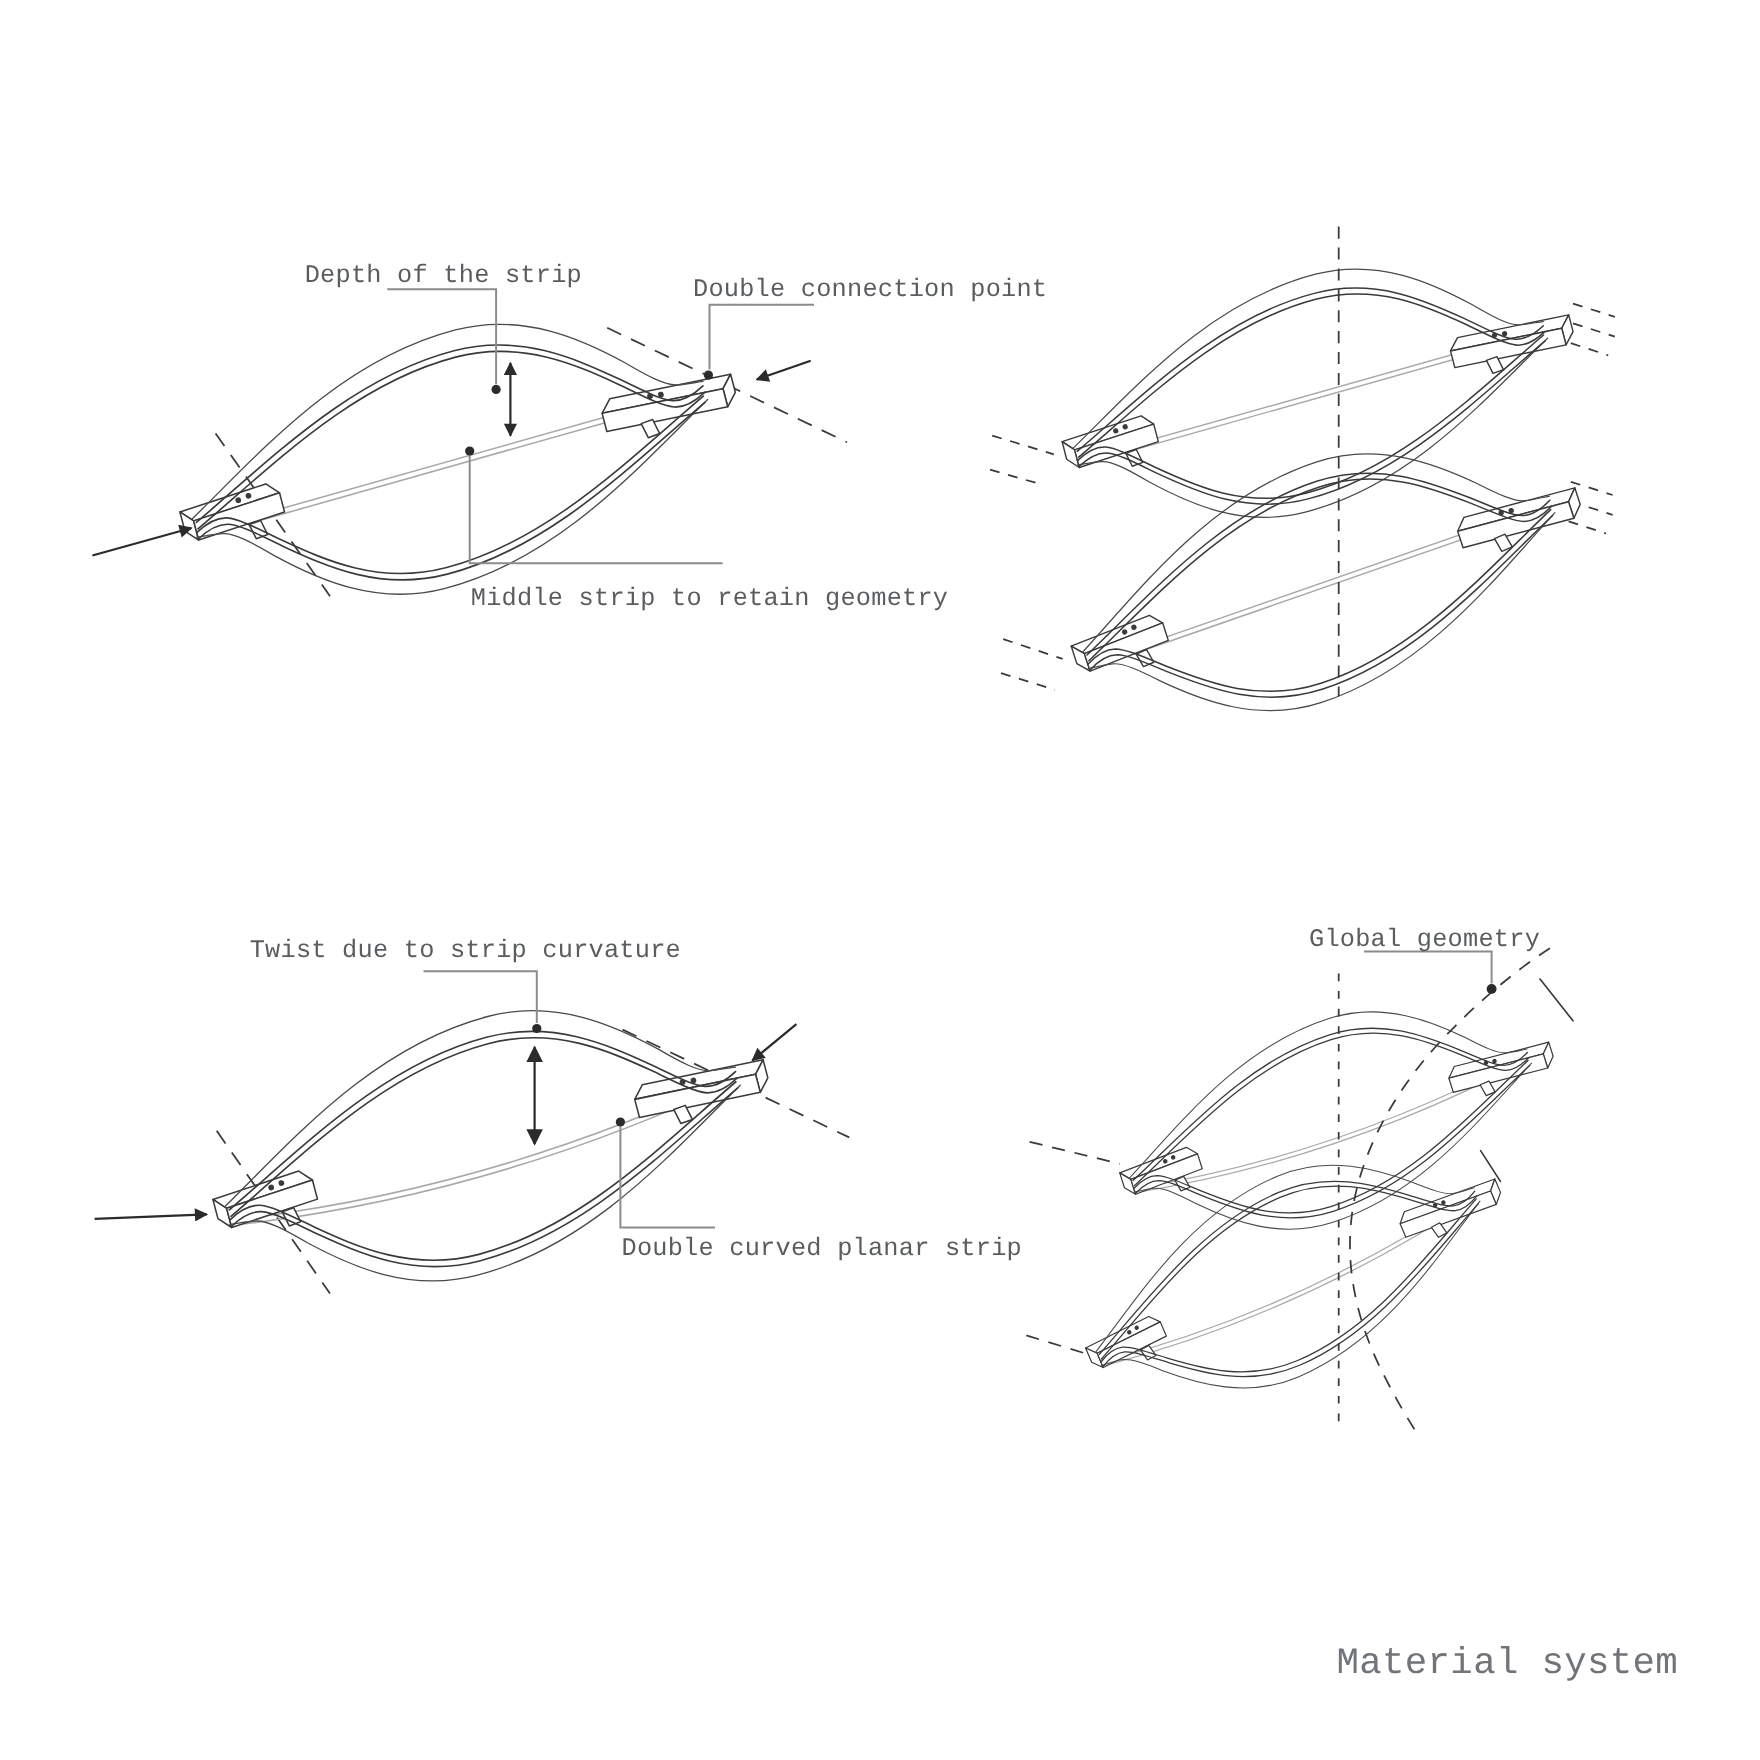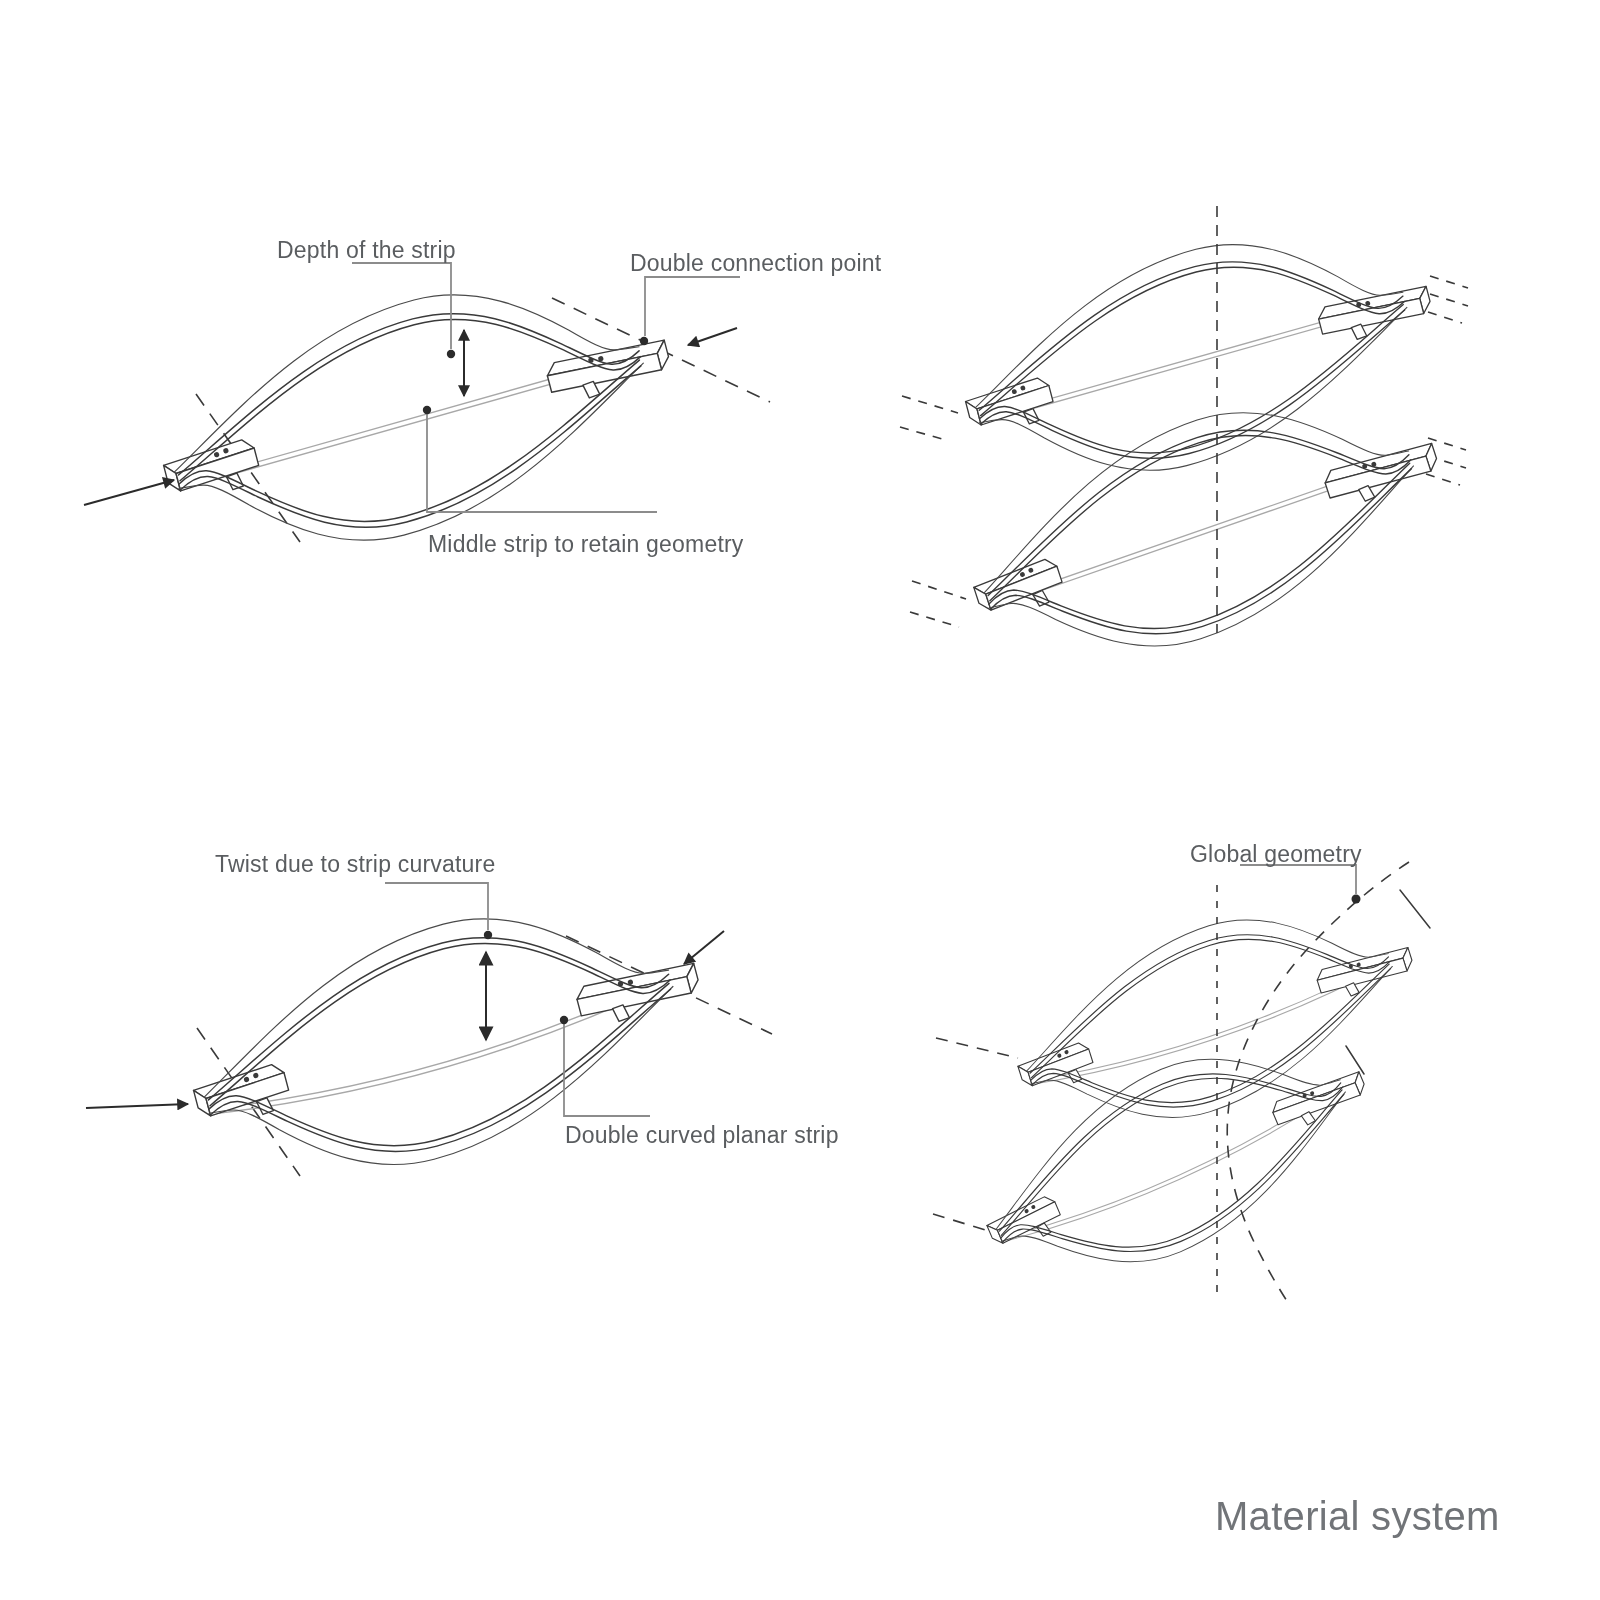--- a/index.html
+++ b/index.html
@@ -1,27 +1,27 @@
 <!DOCTYPE html>
 <html><head>
 <meta charset="utf-8">
 <style>
   html,body{margin:0;padding:0;background:#ffffff;}
   .stage{
     position:relative;width:1600px;height:1600px;background:#ffffff;
-    font-family:Liberation Sans, sans-serif;overflow:hidden;
+    font-family:Liberation Mono, monospace;overflow:hidden;
   }
   .stage svg{position:absolute;left:0;top:0;}
   .lbl{
     position:absolute;white-space:nowrap;
     font-size:23px;color:#5a5d60;letter-spacing:0.2px;
   }
   .caption{
     position:absolute;white-space:nowrap;
-    font-size:40px;color:#717478;letter-spacing:0.3px;text-align:center;
+    font-size:34px;color:#717478;letter-spacing:0.3px;text-align:center;
   }
   
   .ink{stroke:#3a3a3a;fill:none;stroke-width:1.5;stroke-linecap:round;}
   .ink-thin{stroke:#4a4a4a;fill:none;stroke-width:1.2;stroke-linecap:round;}
   .lite{stroke:#a8a8a8;fill:none;stroke-width:1.4;stroke-linecap:round;}
   .blockface{fill:#ffffff;stroke:#3a3a3a;stroke-width:1.4;stroke-linejoin:round;}
   .leader{stroke:#8c8c8c;fill:none;stroke-width:1.8;}
   .dash{stroke:#3a3a3a;fill:none;stroke-width:1.6;}
   .arrowline{stroke:#2b2b2b;fill:none;stroke-width:2;}
 </style>
@@ -169,18 +169,18 @@
     <g>
       <polyline class="leader" points="1240,865 1356,865 1356,894"></polyline>
       <circle cx="1356" cy="899" r="4.5" fill="#2b2b2b"></circle>
     </g>
   </g>
 </svg>
 
 <div class="lbl" style="left:277px;top:237px">Depth of the strip</div>
 <div class="lbl" style="left:630px;top:250px">Double connection point</div>
 <div class="lbl" style="left:428px;top:531px">Middle strip to retain geometry</div>
-<div class="lbl" style="left:215px;top:851px">Twist due to strip curvature</div>
+<div class="lbl" style="left:227px;top:851px">Twist due to strip curvature</div>
 <div class="lbl" style="left:565px;top:1122px">Double curved planar strip</div>
 <div class="lbl" style="left:1190px;top:841px">Global geometry</div>
 <div class="caption" style="left:1215px;top:1494px">Material system</div>
 
 </div>
 
 </body></html>

